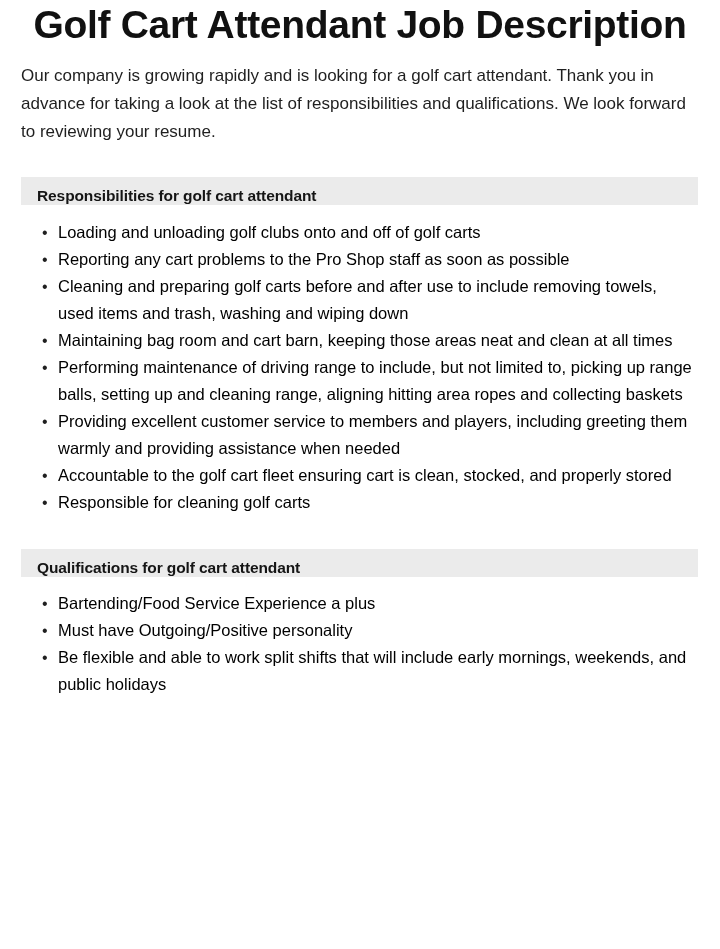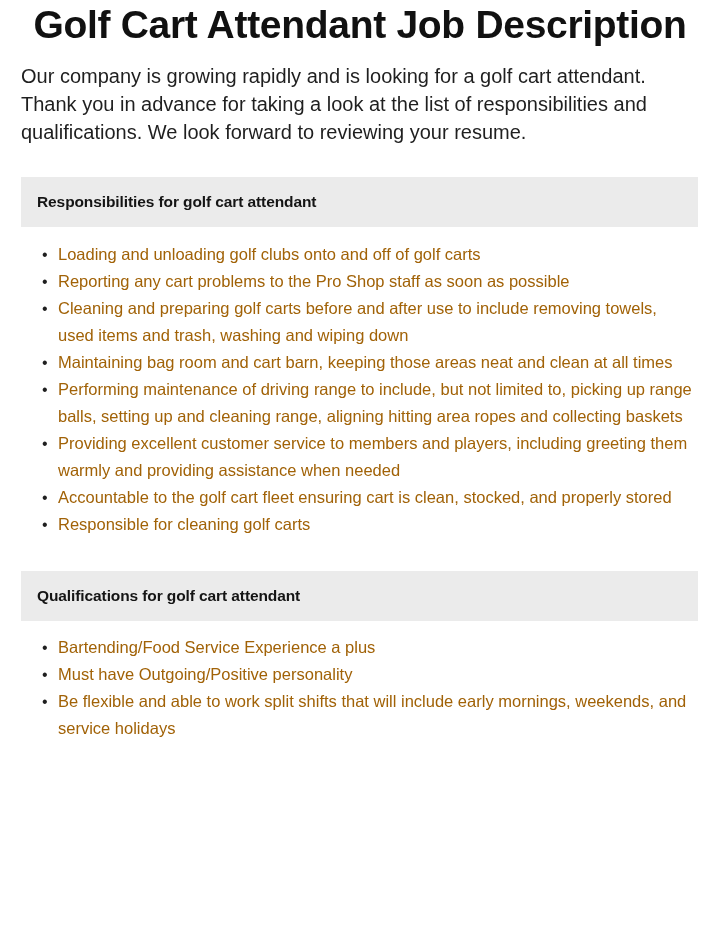--- a/index.html
+++ b/index.html
@@ -24,36 +24,36 @@
     text-align: center;
     font-size: 39px;
     font-weight: bold;
     letter-spacing: -0.3px;
     color: #111111;
     margin: 0;
     padding: 6px 20px 0 20px;
     line-height: 38px;
   }
   .intro {
-    font-size: 20px;
+    font-size: 17px;
     line-height: 28px;
     color: #1f1f1f;
     margin: 0;
     padding: 18px 26px 0 21px;
     text-align: left;
   }
   .section {
     margin: 0;
   }
   .section-band {
     background: #ebebeb;
     margin: 0 22px 0 21px;
-    height: 50px;
+    height: 28px;
     display: flex;
-    align-items: center;
+    align-items: flex-end;
     padding: 0 0 0 16px;
     box-sizing: border-box;
   }
   .section-band-title {
     font-size: 15.5px;
     font-weight: bold;
     color: #151515;
     letter-spacing: -0.1px;
   }
   .section-responsibilities .section-band { margin-top: 31px; }
@@ -64,21 +64,21 @@
     margin: 0;
     padding: 0;
   }
   .section-responsibilities ul.bullet-list { padding-top: 14px; }
   .section-qualifications  ul.bullet-list { padding-top: 13px; }
 
   ul.bullet-list > li {
     position: relative;
     font-size: 16.5px;
     line-height: 27px;
-    color: #a16207;
+    color: #000000;
     margin: 0;
     padding: 0 24px 0 58px;
     text-align: left;
   }
   ul.bullet-list > li::before {
     content: "\2022";
     position: absolute;
     left: 42px;
     top: 0;
     font-size: 16px;
@@ -111,17 +111,17 @@
     </ul>
   </div>
 
   <div class="section section-qualifications">
     <div class="section-band">
       <span class="section-band-title">Qualifications for golf cart attendant</span>
     </div>
     <ul class="bullet-list">
       <li>Bartending/Food Service Experience a plus</li>
       <li>Must have Outgoing/Positive personality</li>
-      <li>Be flexible and able to work split shifts that will include early mornings, weekends, and service holidays</li>
+      <li>Be flexible and able to work split shifts that will include early mornings, weekends, and public holidays</li>
     </ul>
   </div>
 
 </div>
 
 </body></html>

